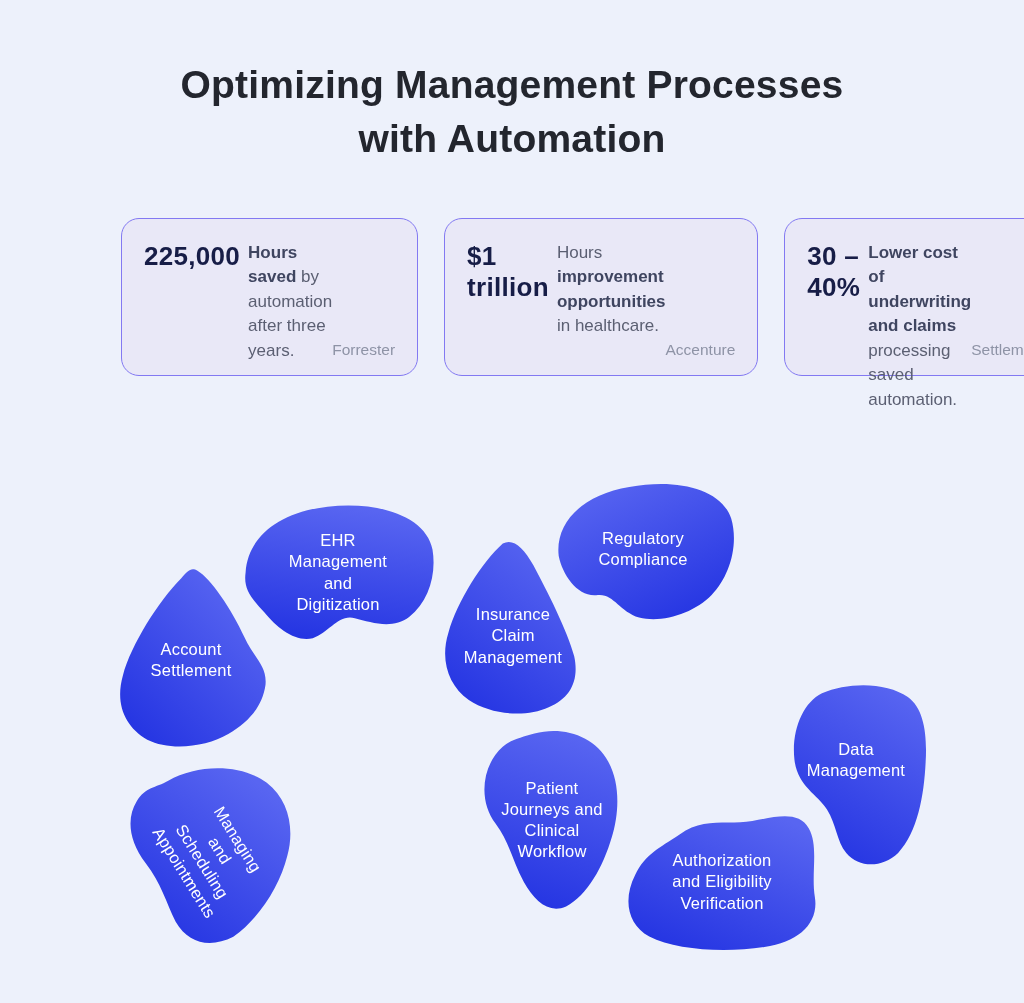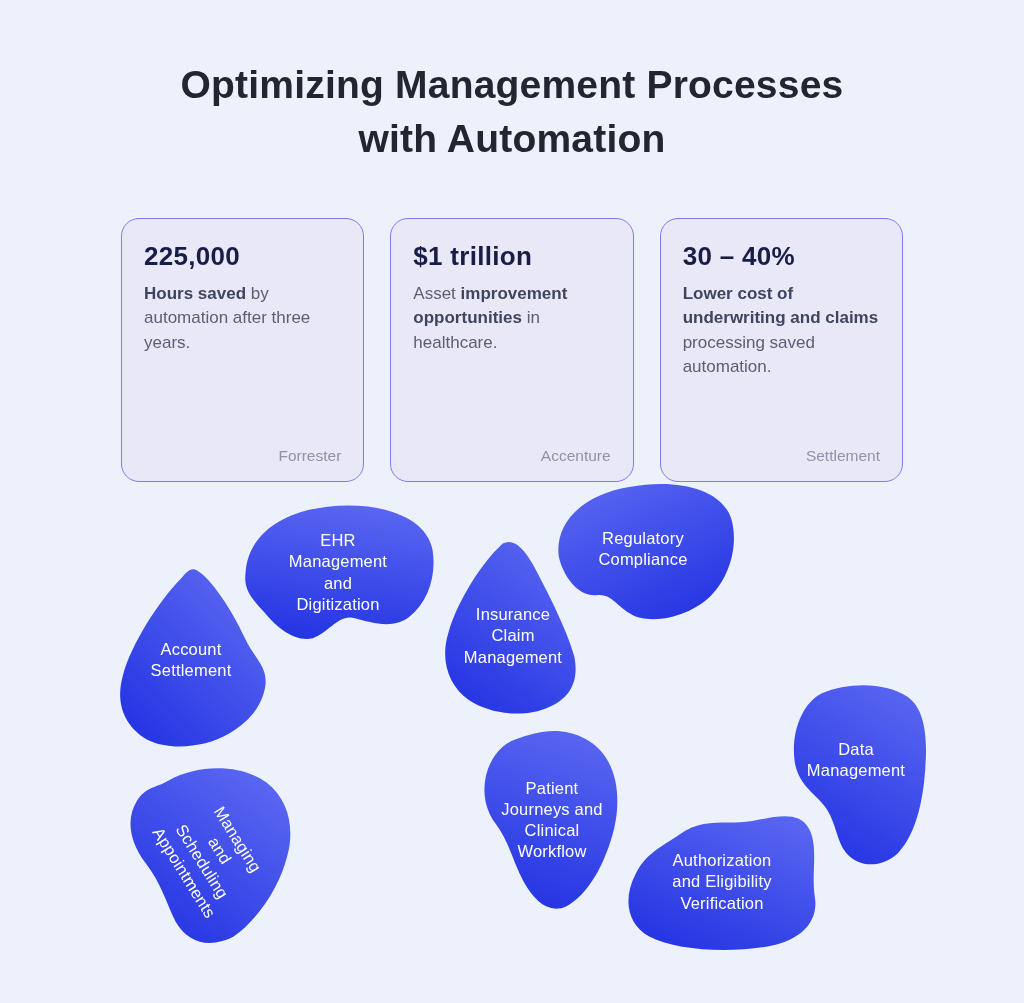--- a/index.html
+++ b/index.html
@@ -29,33 +29,33 @@
     font-size:39px;font-weight:800;line-height:1.38;letter-spacing:.2px;
   }
   .title span{display:block;}
 
   
   .cards{
     position:absolute;top:218px;left:121px;width:782px;height:214px;
     display:flex;gap:26px;
   }
   .card{
-    flex:1;height:264px;
+    flex:1;height:158px;
     background:var(--card-background);
     border:1px solid var(--card-border);
     border-radius:18px;
     padding:22px 22px 16px 22px;
-    display:flex;flex-direction:column;
+    display:flex;flex-direction:row;
   }
   .card .value{
     font-size:26px;font-weight:800;color:var(--stat-value-text);
     margin-bottom:10px;letter-spacing:.3px;
   }
   .card .desc{
-    font-size:17px;line-height:1.44;color:var(--body-text);
+    font-size:17px;line-height:1.44;color:var(--body-text);margin-left:8px;
   }
   .card .desc b{color:var(--body-bold-text);font-weight:700;}
   .card .source{
     margin-top:auto;align-self:flex-end;
     font-size:15.5px;color:var(--source-text);
   }
 
   
   .blobs{position:absolute;inset:0;}
   .blob{position:absolute;}
@@ -95,21 +95,21 @@
   </h1>
 
   <div class="cards">
     <div class="card">
       <div class="value">225,000</div>
       <div class="desc"><span></span><b>Hours saved</b><span> by automation after three years.</span></div>
       <div class="source">Forrester</div>
     </div>
     <div class="card">
       <div class="value">$1 trillion</div>
-      <div class="desc"><span>Asset </span><b>improvement opportunities</b><span> in healthcare.</span></div>
+      <div class="desc"><span>Hours </span><b>improvement opportunities</b><span> in healthcare.</span></div>
       <div class="source">Accenture</div>
     </div>
     <div class="card">
       <div class="value">30 – 40%</div>
       <div class="desc"><span></span><b>Lower cost of underwriting and claims</b><span> processing saved automation.</span></div>
       <div class="source">Settlement</div>
     </div>
   </div>
 
   <div class="blobs">

